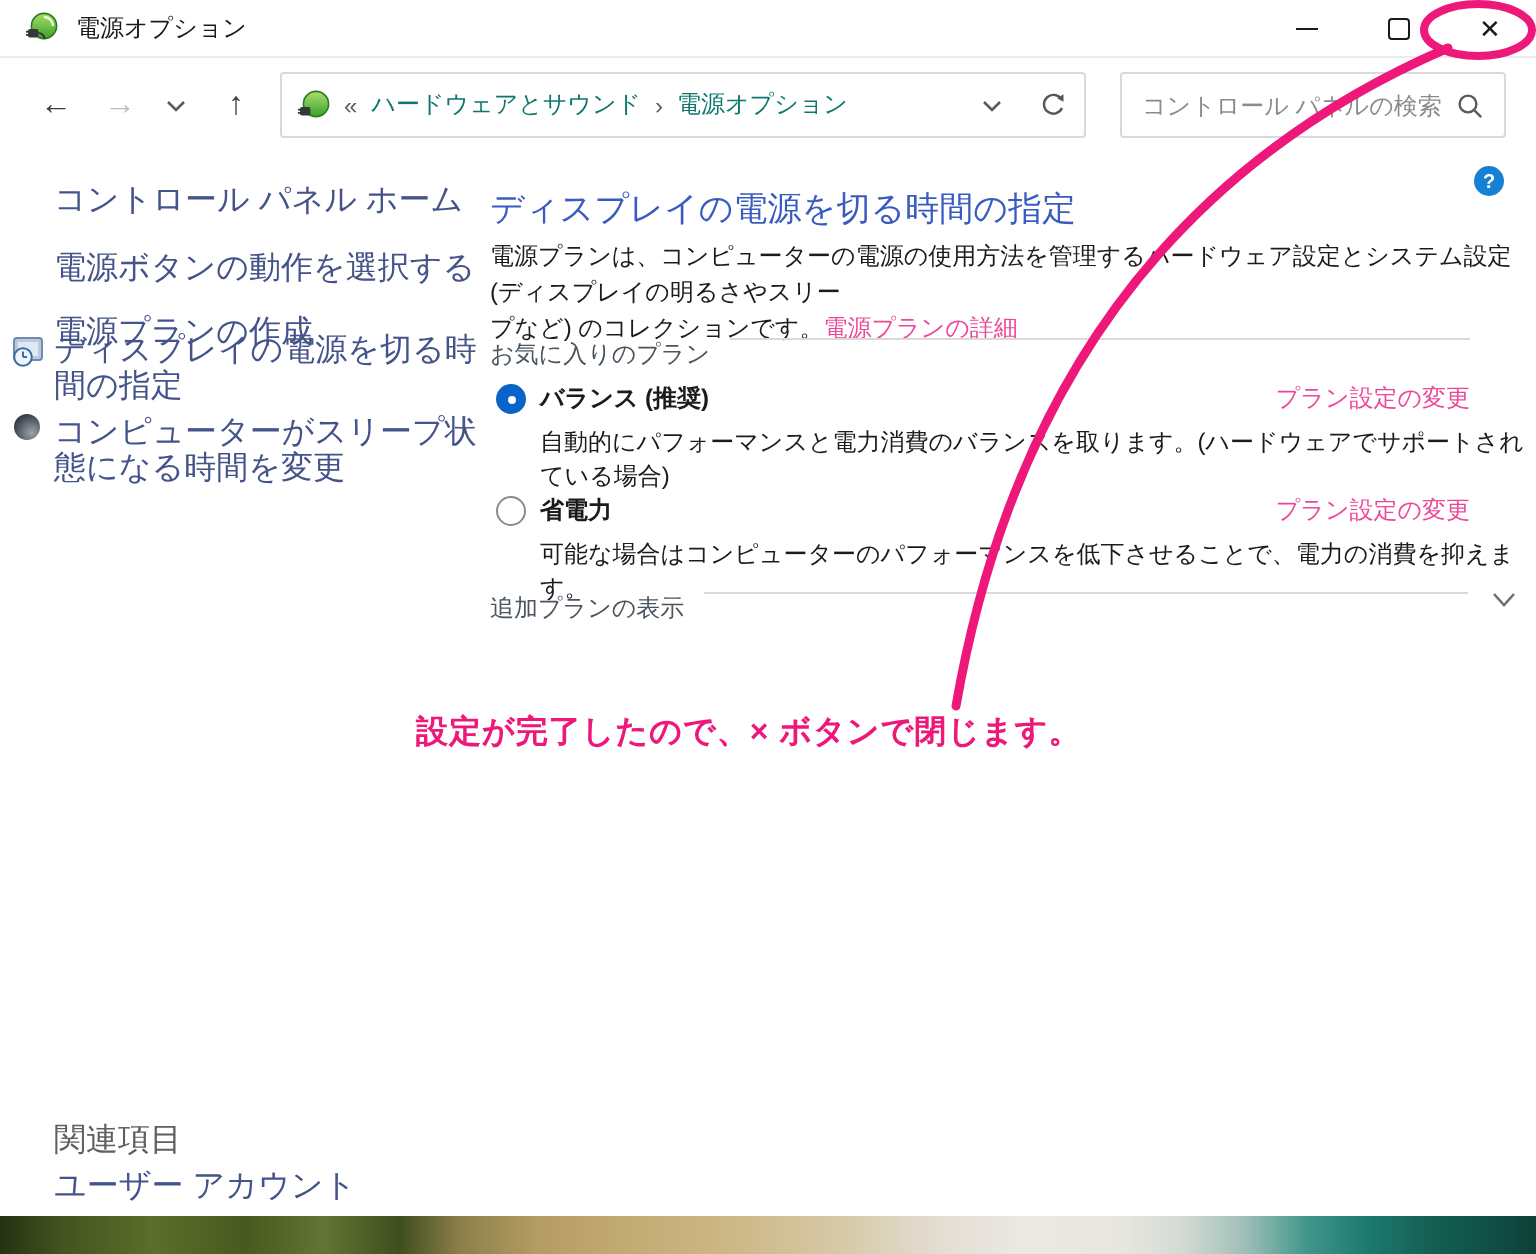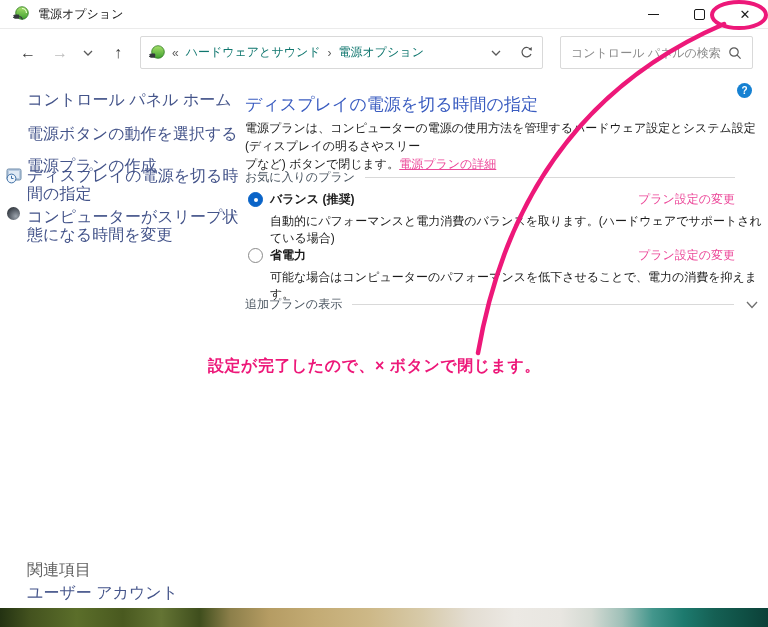--- a/index.html
+++ b/index.html
@@ -45,21 +45,21 @@
   .side a, .side-link{color:#44548a;text-decoration:none;cursor:pointer;}
   .side-two{width:212px;line-height:18px;}
   .side-ico{position:absolute;}
   .related-h{color:#5f5f5f;}
 
   
   .h1{position:absolute;left:245px;top:93px;font-size:17px;color:#3a5cc0;font-weight:400;}
   .intro{position:absolute;left:245px;top:119px;width:512px;line-height:18px;}
   .link{color:#ec4899;cursor:pointer;}
   .link.u{text-decoration:underline;}
-  .grouprow{position:absolute;display:flex;align-items:center;}
+  .grouprow{position:absolute;display:flex;}
   .grouplabel{color:#4a5560;white-space:nowrap;}
   .rule{flex:1;border-top:1px solid #d9d9d9;margin-left:10px;}
   .radio{position:absolute;width:15px;height:15px;border-radius:50%;box-sizing:border-box;}
   .radio.on{background:#0a64c8;border:1px solid #0a64c8;}
   .radio.on::after{content:"";position:absolute;left:4.5px;top:4.5px;width:4px;height:4px;border-radius:50%;background:#fff;}
   .radio.off{background:#fff;border:1px solid #8a8a8a;}
   .planname{position:absolute;font-weight:700;text-align:center;}
   .plandesc{position:absolute;color:#1b1b1b;}
   .planlink{position:absolute;right:33px;text-align:left;}
 
@@ -180,21 +180,21 @@
 
   <svg style="position:absolute;left:737px;top:83px;" width="15" height="15" viewBox="0 0 15 15">
     <circle cx="7.5" cy="7.5" r="7.5" fill="#1681d2"></circle>
     <text x="7.5" y="11" text-anchor="middle" font-size="10" font-weight="bold" fill="#fff" font-family="Liberation Sans, DejaVu Sans, sans-serif">?</text>
   </svg>
 
   <div class="h1">ディスプレイの電源を切る時間の指定</div>
 
   <div class="intro">
     <span>電源プランは、コンピューターの電源の使用方法を管理するハードウェア設定とシステム設定 (ディスプレイの明るさやスリー</span><br>
-    <span>プなど) ボタンで閉じます。</span><span class="link u">電源プランの詳細</span>
+    <span>プなど) のコレクションです。</span><span class="link u">電源プランの詳細</span>
   </div>
 
   <div class="grouprow" style="left:245px;right:33px;top:169px;">
     <span class="grouplabel">お気に入りのプラン</span>
     <span class="rule"></span>
   </div>
 
   <span class="radio on" style="left:248px;top:192px;"></span>
   <span class="planname" style="left:270px;top:191px;">バランス (推奨)</span>
   <span class="planlink link" style="top:191px;">プラン設定の変更</span>

